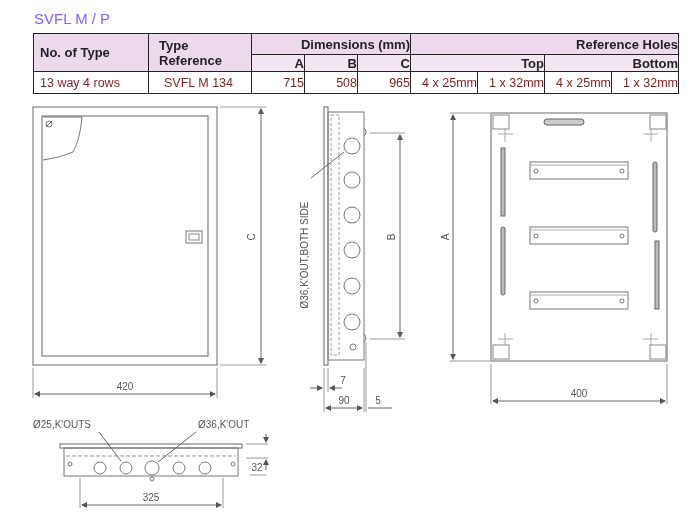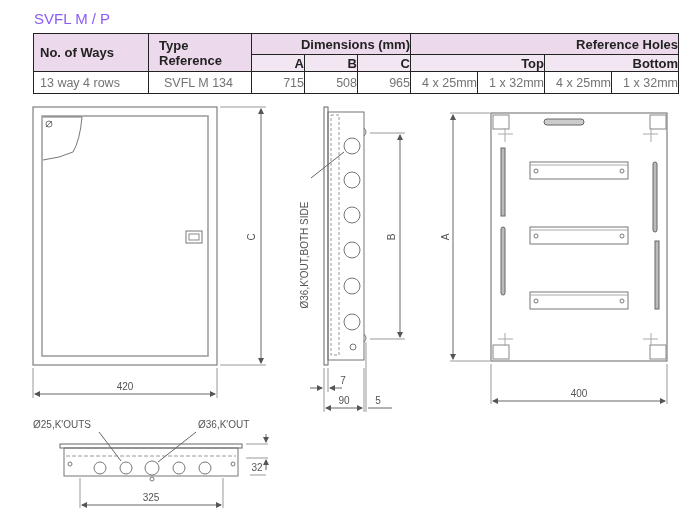--- a/index.html
+++ b/index.html
@@ -2,33 +2,33 @@
 <html><head>
 <meta charset="utf-8">
 <style>
   html, body { margin:0; padding:0; background:#ffffff; }
   body { width:690px; height:522px; position:relative; overflow:hidden; font-family:"Liberation Sans", sans-serif; color:#333; }
   .title { position:absolute; left:34px; top:10px; font-size:15px; font-weight:normal; color:#8b5cf6; }
   table.spec { position:absolute; left:33px; top:33px; border-collapse:collapse; font-size:12.5px; }
   table.spec td { border:1px solid #222; text-align:right; padding:0; }
   table.spec .hd { background:#ecd9ec; font-weight:bold; color:#222; font-size:13px; }
   table.spec .hd2 { background:#f3e6f3; font-weight:bold; color:#222; font-size:13px; }
-  table.spec .val { background:#fff; color:#737373; height:21px; }
+  table.spec .val { background:#fff; color:#7f1d1d; height:21px; }
   svg.drawing { position:absolute; left:0; top:0; }
   .lbl { font-family:"Liberation Sans", sans-serif; fill:#555; font-size:10px; }
 </style>
 </head>
 <body>
 
 <div class="title">SVFL M / P</div>
 
 <table class="spec">
   <tbody>
       <tr style="height:21px">
-    <td class="hd" rowspan="2" style="width:108px;text-align:left;padding-left:6px;">No. of Ways</td>
+    <td class="hd" rowspan="2" style="width:108px;text-align:left;padding-left:6px;">No. of Type</td>
     <td class="hd" rowspan="2" style="width:92px;text-align:left;padding-left:10px;line-height:15px;">
       <span style="display:inline-block;width:70px;">Type Reference</span>
     </td>
     <td class="hd" colspan="3">Dimensions  (mm)</td>
     <td class="hd" colspan="4">Reference Holes</td>
   </tr>
   <tr style="height:17px">
     <td class="hd2" style="width:52px">A</td>
     <td class="hd2" style="width:52px">B</td>
     <td class="hd2" style="width:52px">C</td>

